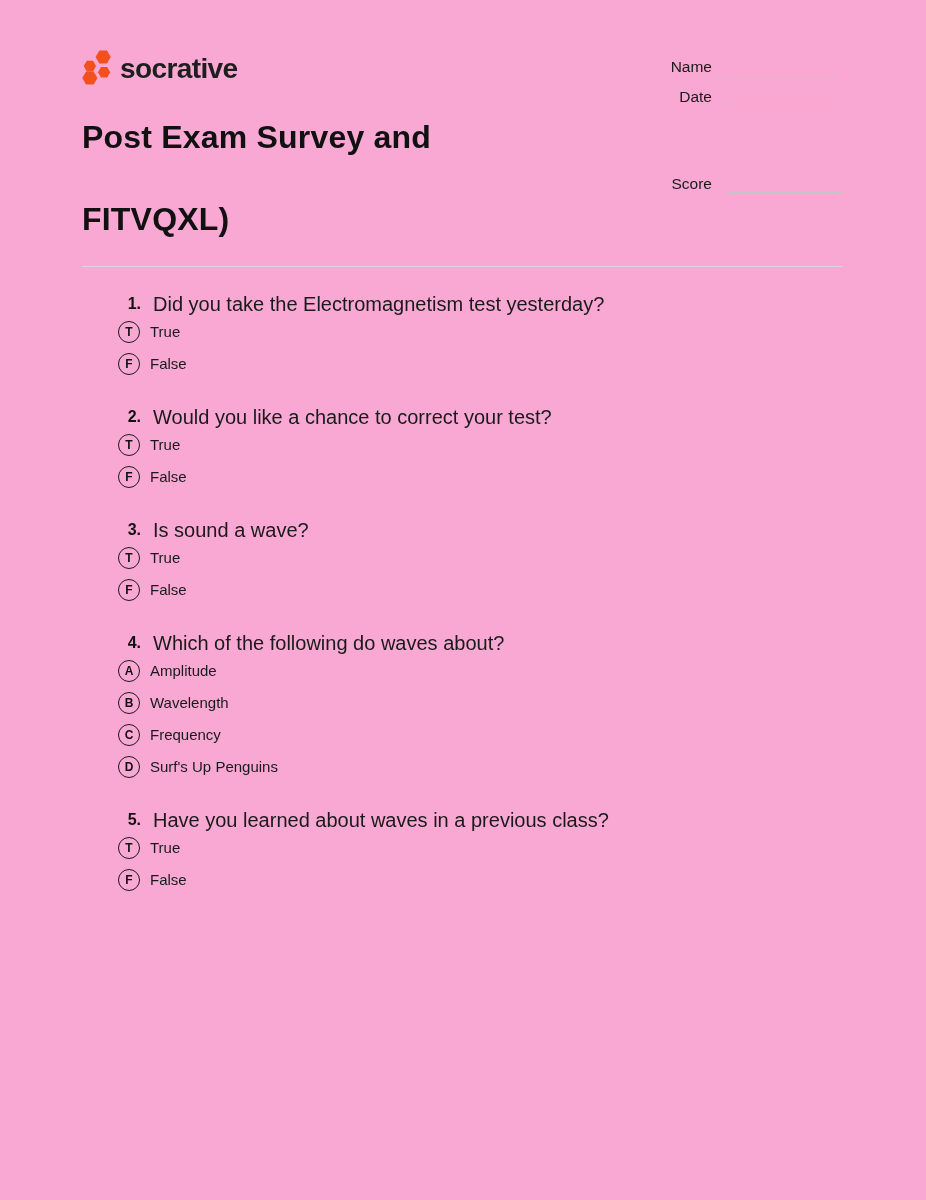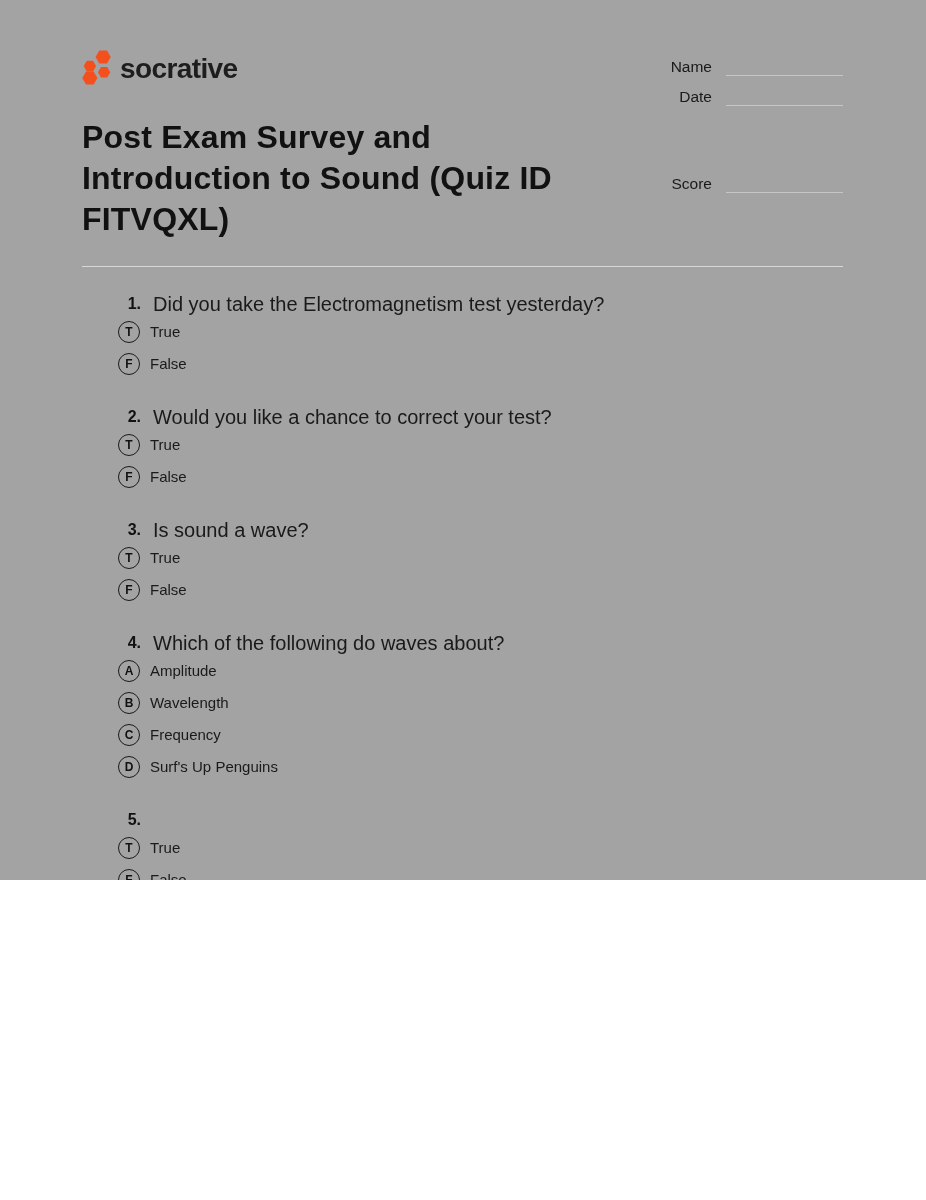--- a/index.html
+++ b/index.html
@@ -4,22 +4,22 @@
 <style>
   * { margin: 0; padding: 0; box-sizing: border-box; }
   html, body { background: #ffffff; }
   body {
     font-family: "Liberation Sans", "DejaVu Sans", sans-serif;
     color: #1a1a1a;
   }
   .page {
     position: relative;
     width: 926px;
-    height: 880px;
-    background: #a3a3a3;
+    height: 1200px;
+    background: #f9a8d4;
     overflow: hidden;
   }
 
   
   .logo {
     position: absolute;
     left: 80px;
     top: 49px;
     display: flex;
     align-items: flex-end;
@@ -157,21 +157,21 @@
     <span class="field-label">Date</span>
     <span class="field-line"></span>
   </div>
   <div class="field-row row-score">
     <span class="field-label">Score</span>
     <span class="field-line"></span>
   </div>
 
   <h1 class="quiz-title">
     <span>Post Exam Survey and</span><br>
-    <span>Introduction to Sound (Quiz ID</span><br>
+    <br>
     <span>FITVQXL)</span>
   </h1>
 
   <div class="divider"></div>
 
   <div class="questions">
 
     <div class="question-block">
       <div class="q-header">
         <span class="q-num">1.</span>
@@ -256,20 +256,21 @@
         <span class="bubble">
             <span>D</span>
           </span>
         <span class="opt-label">Surf's Up Penguins</span>
       </div>
     </div>
 
     <div class="question-block">
       <div class="q-header">
         <span class="q-num">5.</span>
+        <span class="q-text">Have you learned about waves in a previous class?</span>
       </div>
       <div class="option">
         <span class="bubble">
             <span>T</span>
           </span>
         <span class="opt-label">True</span>
       </div>
       <div class="option">
         <span class="bubble">
             <span>F</span>

